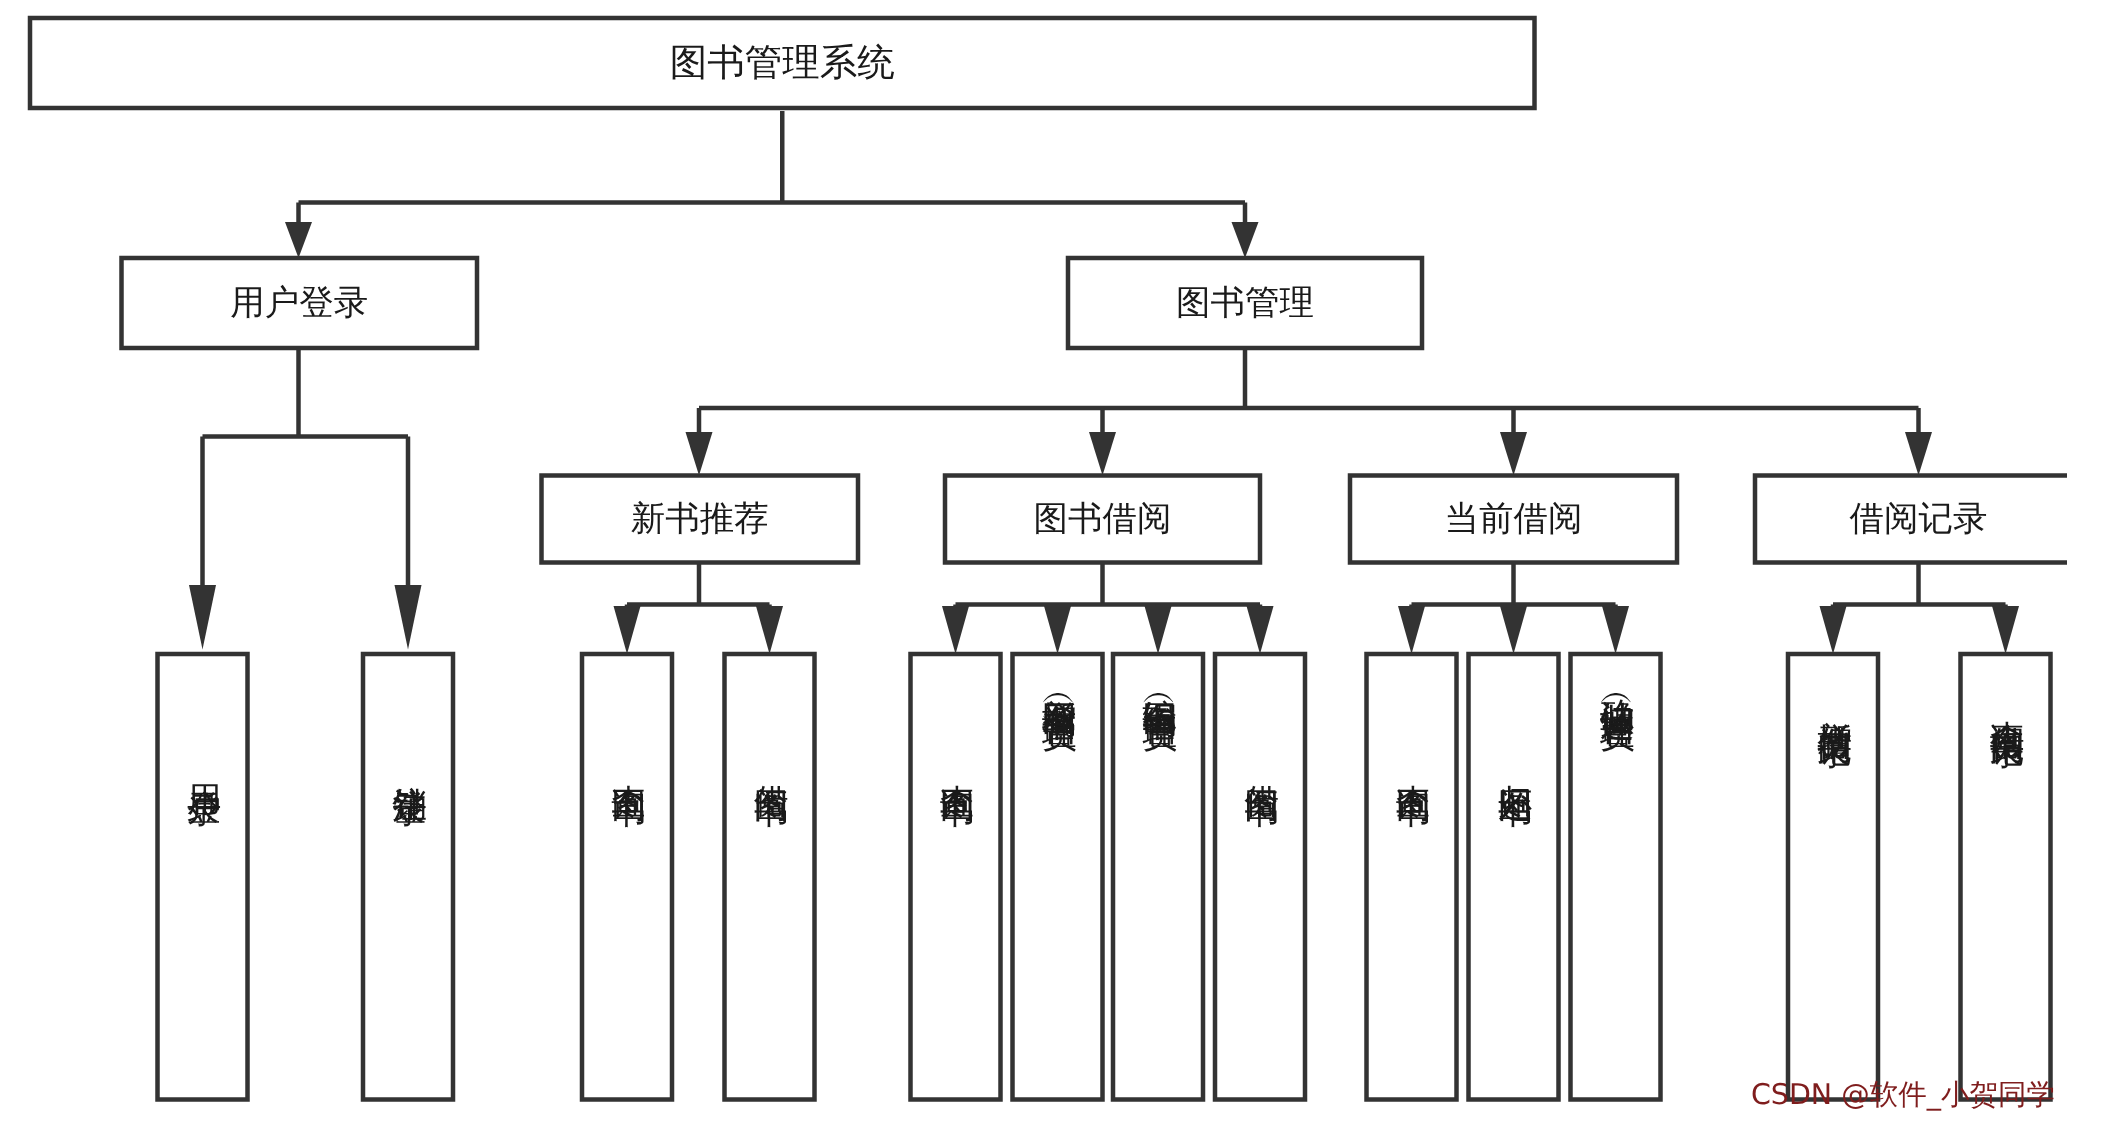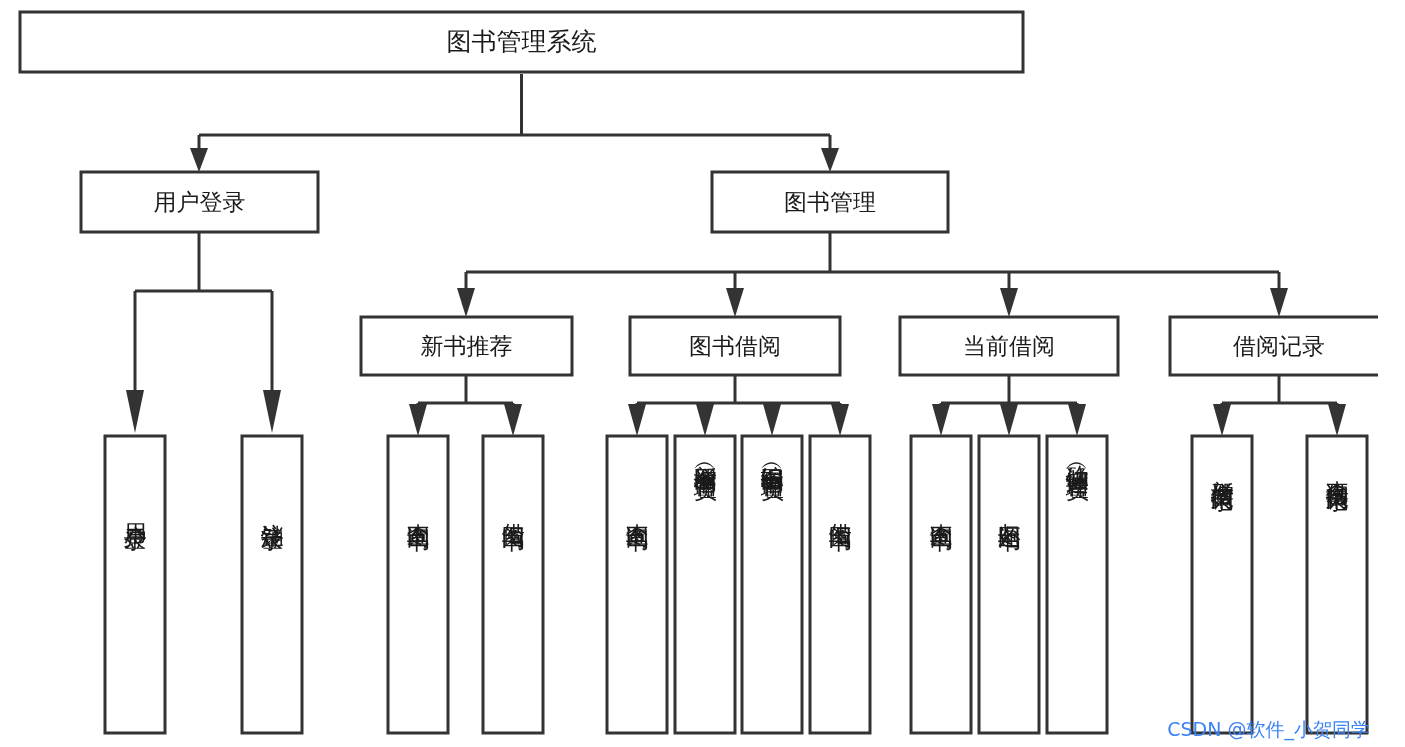--- a/index.html
+++ b/index.html
@@ -71,21 +71,21 @@
     color: #1a1a1a;
     letter-spacing: 2px;
     white-space: nowrap;
   }
   .watermark {
     position: absolute;
     right: 8px;
     bottom: 4px;
     font-family: "DejaVu Sans", "Liberation Sans", sans-serif;
     font-size: 19px;
-    color: #3b82f6;
+    color: #7f1d1d;
     white-space: nowrap;
     user-select: none;
   }
 </style>
 </head>
 <body>
 
 <div id="diagram-root">
 
   <svg id="flow-svg" viewBox="0 0 1405 747">

